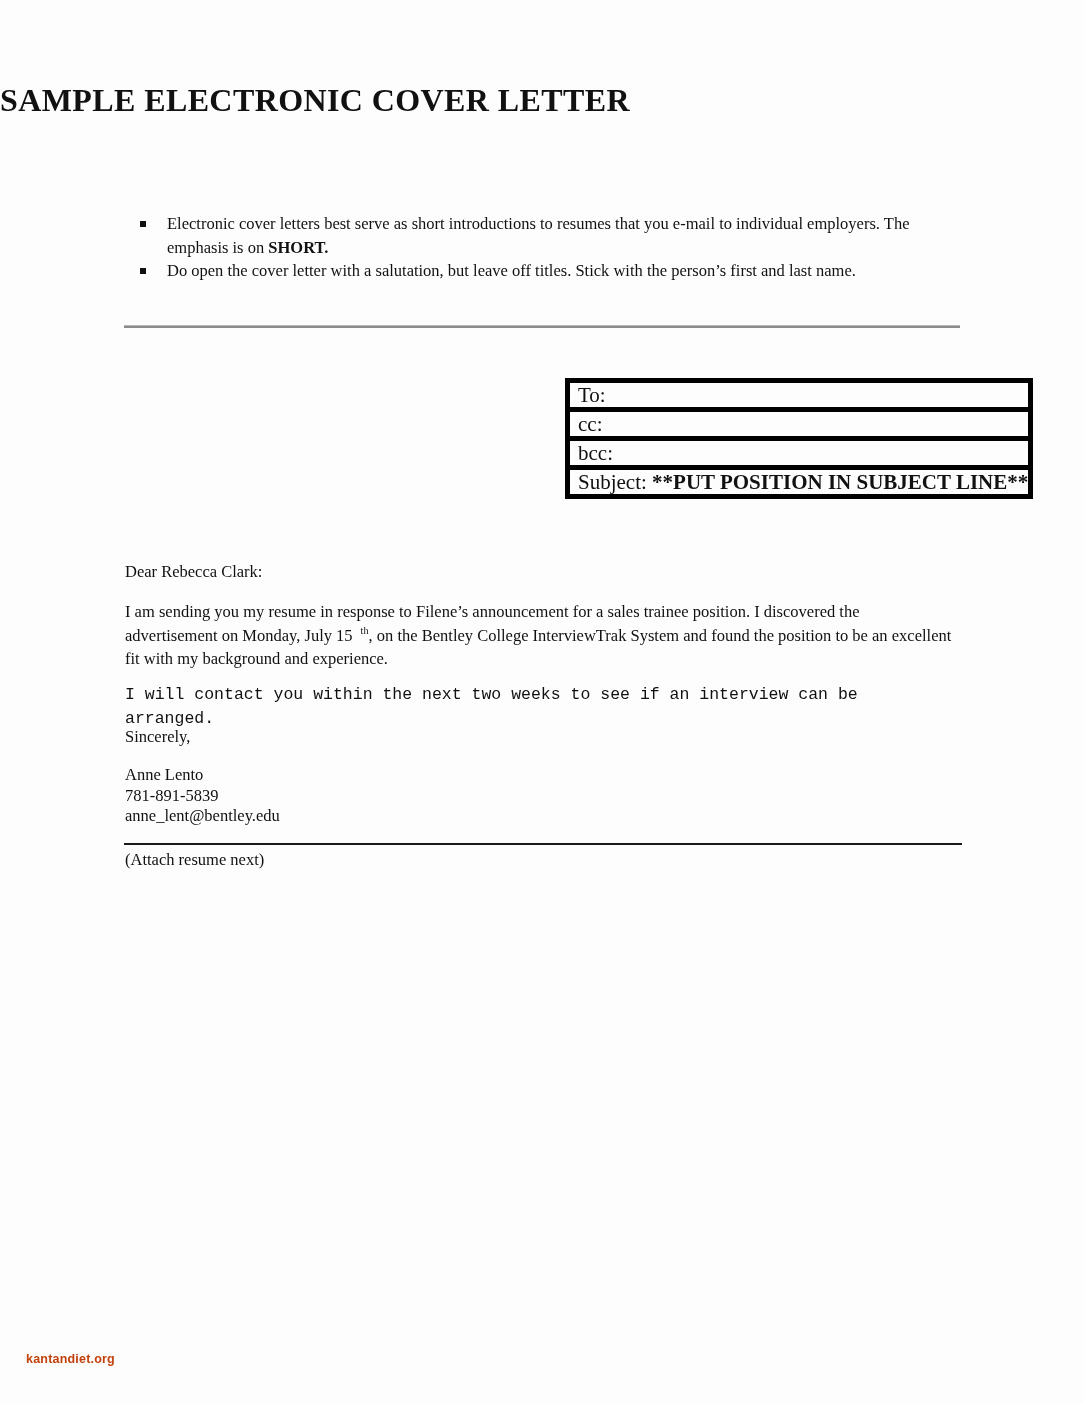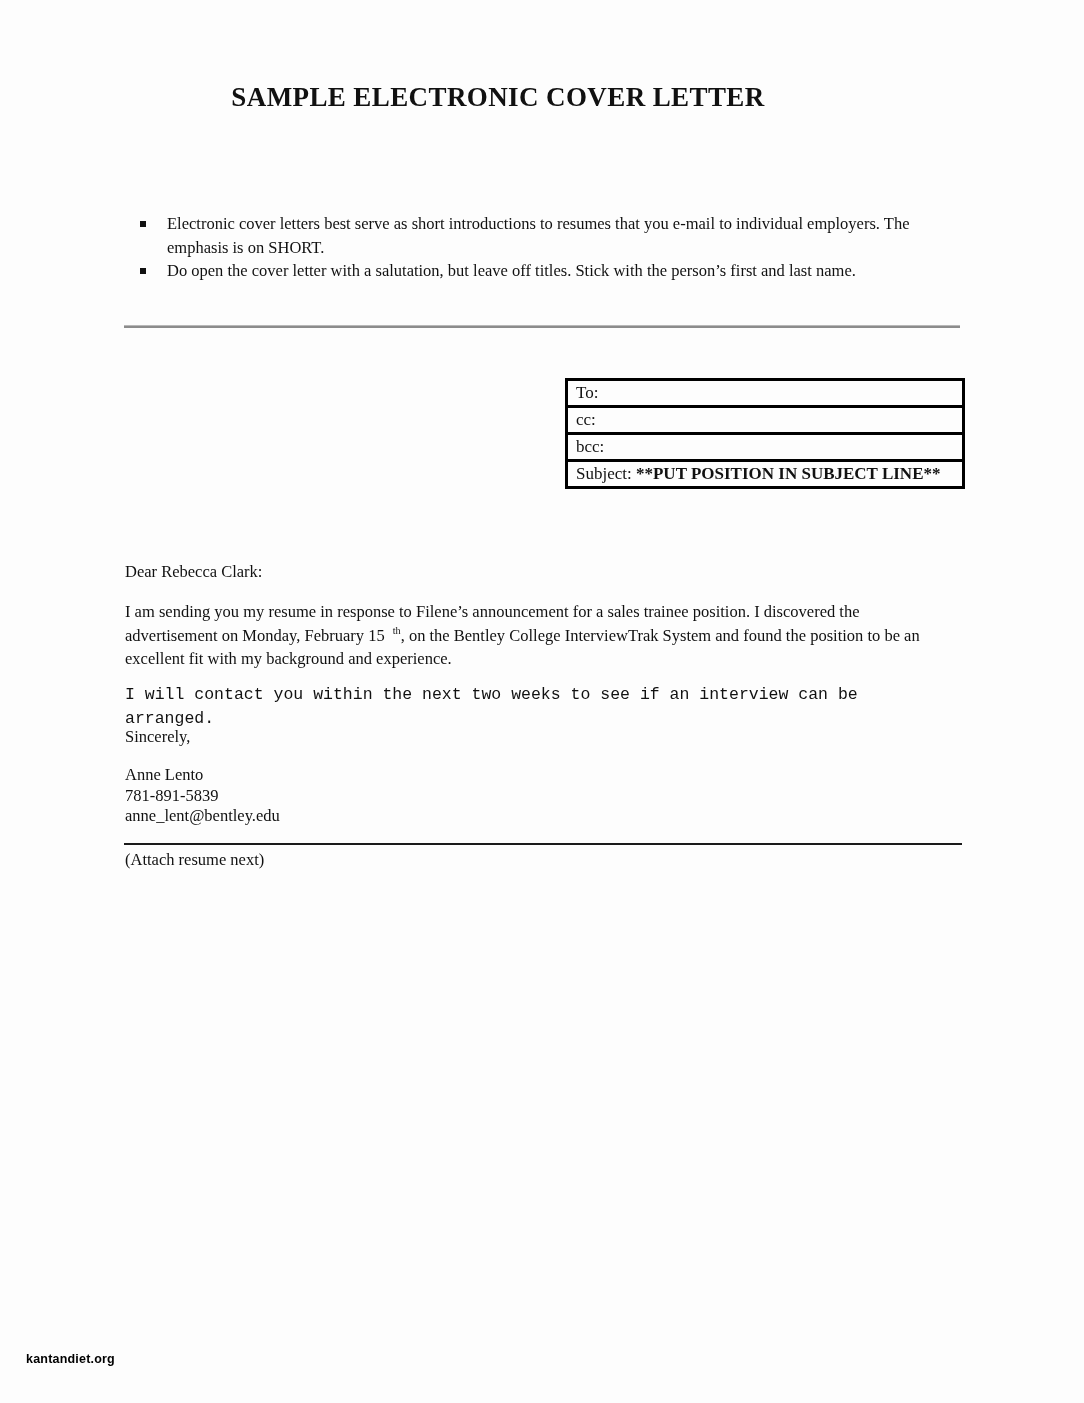--- a/index.html
+++ b/index.html
@@ -24,22 +24,21 @@
     height: 1403px;
     background: #fdfdfd;
   }
 
   
   .doc-title {
     position: absolute;
     top: 82px;
     left: 0;
     width: 996px;
-    text-align: center;
-    font-size: 27px;
+    font-size: 32px;
     font-weight: bold;
     letter-spacing: 0.4px;
     font-family: "Liberation Serif", "DejaVu Serif", serif;
   }
 
   
   .tips-heading {
     position: absolute;
     top: 166px;
     left: 125px;
@@ -65,21 +64,21 @@
     margin-bottom: 0px;
   }
   .tip-bullet {
     position: absolute;
     left: 15px;
     top: 9px;
     width: 6px;
     height: 6px;
     background: #111111;
   }
-  .tip-text b { font-weight: normal; text-align: center; }
+  .tip-text b { font-weight: bold; text-align: center; }
 
   
   .rule-gray {
     position: absolute;
     top: 325px;
     left: 124px;
     width: 836px;
     height: 3px;
     background: #8c8c8c;
     border-top: 1px solid #b8b8b8;
@@ -88,24 +87,24 @@
 
   
   .mail-table {
     position: absolute;
     top: 378px;
     left: 565px;
     width: 400px;
     border-collapse: collapse;
   }
   .mail-table td {
-    border: 3px solid #000000;
+    border: 5px solid #000000;
     height: 24px;
     padding: 0 0 0 8px;
-    font-size: 17px;
+    font-size: 21px;
     line-height: 24px;
     vertical-align: middle;
     white-space: nowrap;
   }
   .mail-table td b { font-weight: bold; font-family: Liberation Serif, serif; }
 
   
   .salutation {
     position: absolute;
     top: 560px;
@@ -173,21 +172,21 @@
   }
 
   
   .watermark {
     position: absolute;
     left: 26px;
     top: 1352px;
     font-family: "Liberation Sans", "DejaVu Sans", sans-serif;
     font-size: 12.5px;
     font-weight: bold;
-    color: #000000;
+    color: #c2410c;
     letter-spacing: 0.2px;
   }
 </style>
 </head>
 <body>
 
 <div class="page">
 
   <div class="doc-title">SAMPLE ELECTRONIC COVER LETTER</div>
 
@@ -221,21 +220,21 @@
         <td><span>bcc:</span></td>
       </tr>
       <tr>
         <td><span>Subject:</span>&nbsp;<b>**PUT POSITION IN SUBJECT LINE**</b></td>
       </tr>
     </tbody>
   </table>
 
   <div class="salutation">Dear Rebecca Clark:</div>
 
-  <div class="para-1"><span>I am sending you my resume in response to Filene’s announcement for a sales trainee position.  I discovered the advertisement on Monday, February 15</span><sup>th</sup><span>, on the Bentley College InterviewTrak System and found the position to be an excellent fit with my background and experience.</span></div>
+  <div class="para-1"><span>I am sending you my resume in response to Filene’s announcement for a sales trainee position.  I discovered the advertisement on Monday, July 15</span><sup>th</sup><span>, on the Bentley College InterviewTrak System and found the position to be an excellent fit with my background and experience.</span></div>
 
   <div class="para-2">I will contact you within the next two weeks to see if an interview can be arranged.</div>
 
   <div class="closing">Sincerely,</div>
 
   <div class="signature">
     <div>Anne Lento</div>
     <div>781-891-5839</div>
     <div>anne_lent@bentley.edu</div>
   </div>

